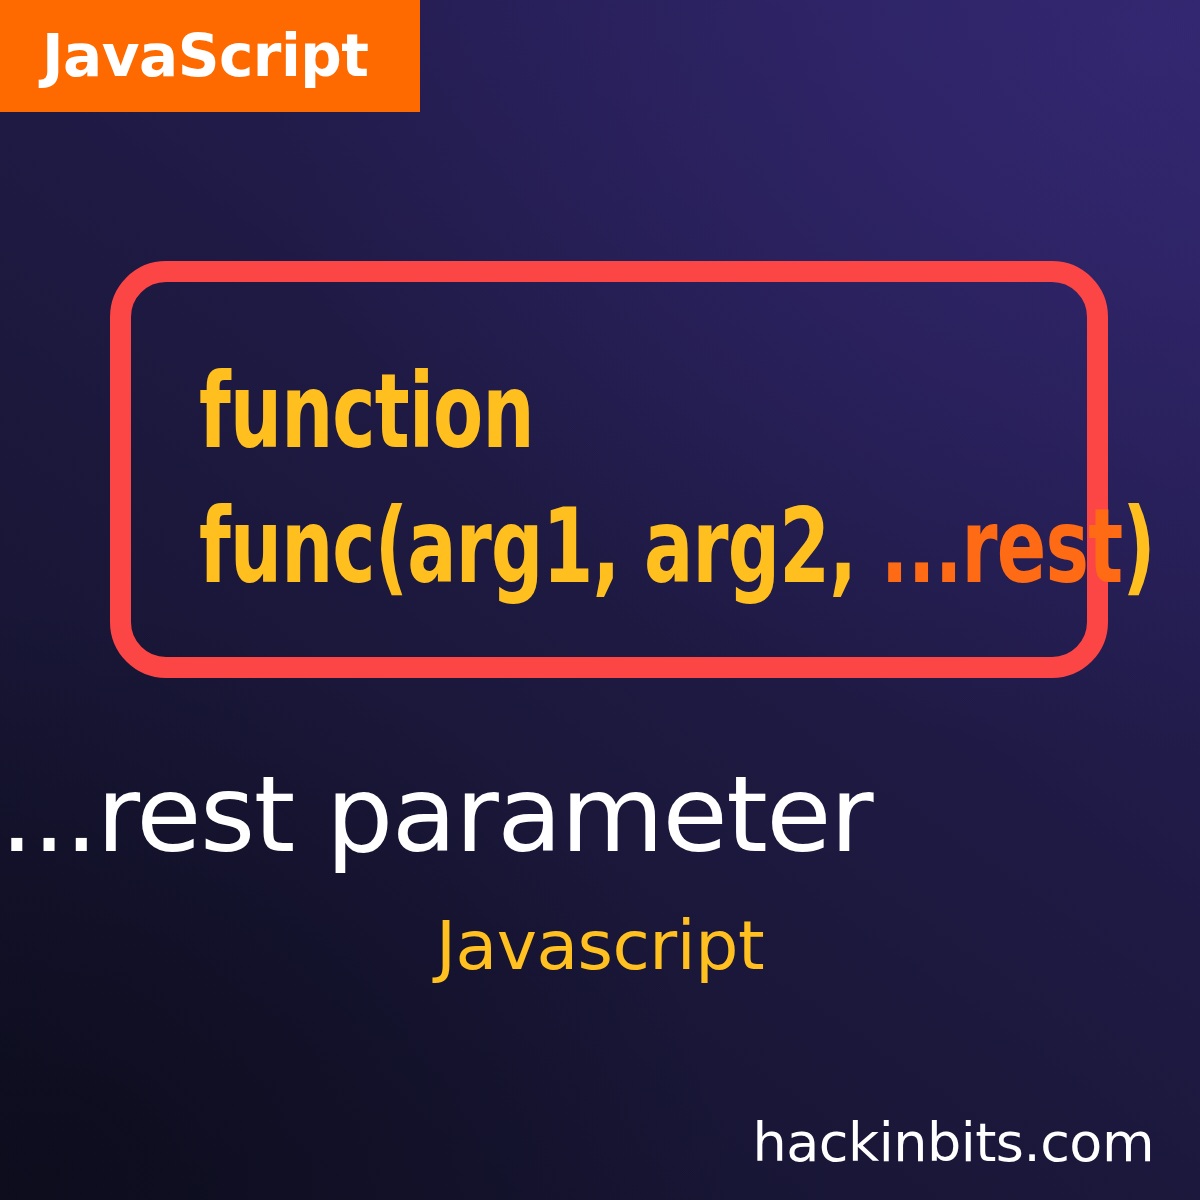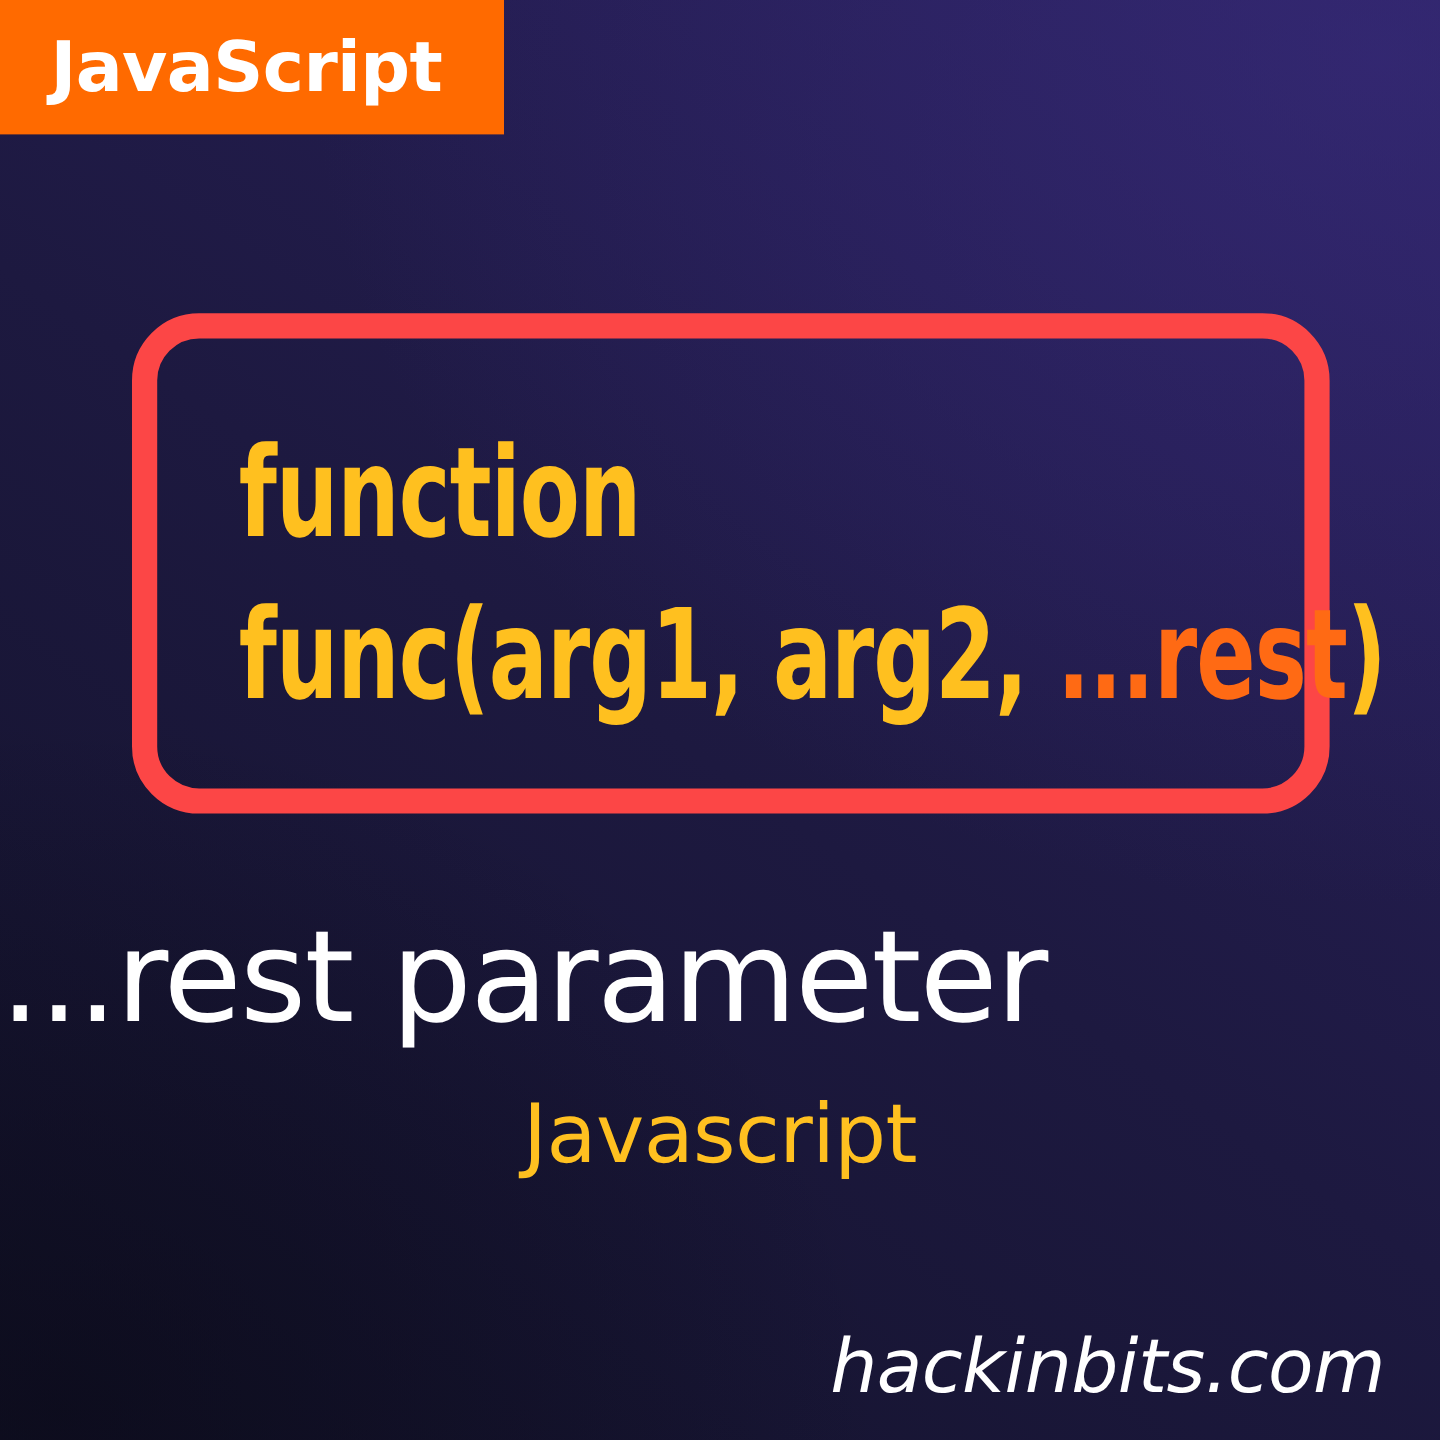--- a/index.html
+++ b/index.html
@@ -115,24 +115,23 @@
   }
 
   
   #footer {
     position: absolute;
     right: 46px;
     bottom: 30px;
     color: #ffffff;
     font-family: "DejaVu Sans", sans-serif;
     font-weight: 400;
-    font-size: 62px;
+    font-size: 54px;
     line-height: 1;
     letter-spacing: -0.5px;
-    font-style: italic;
   }
 </style>
 </head>
 <body>
 
 <div id="card">
 
   <div id="bg-gradient"></div>
   <div id="bg-sheen"></div>
 

